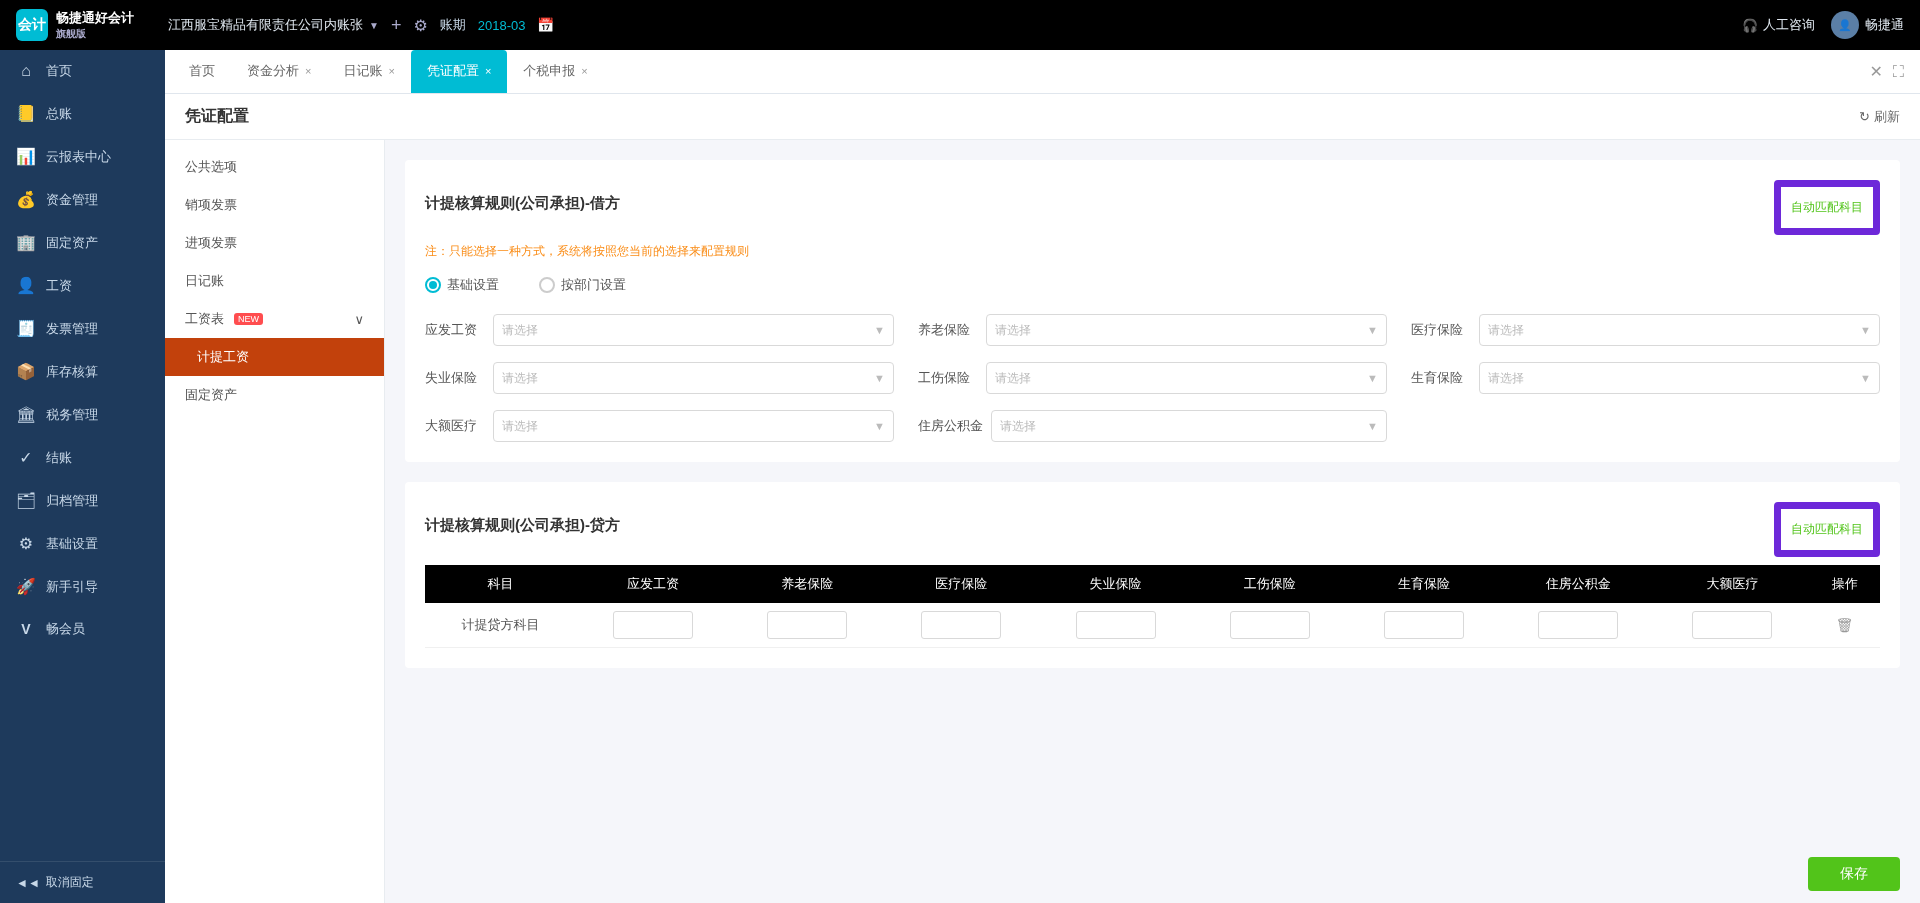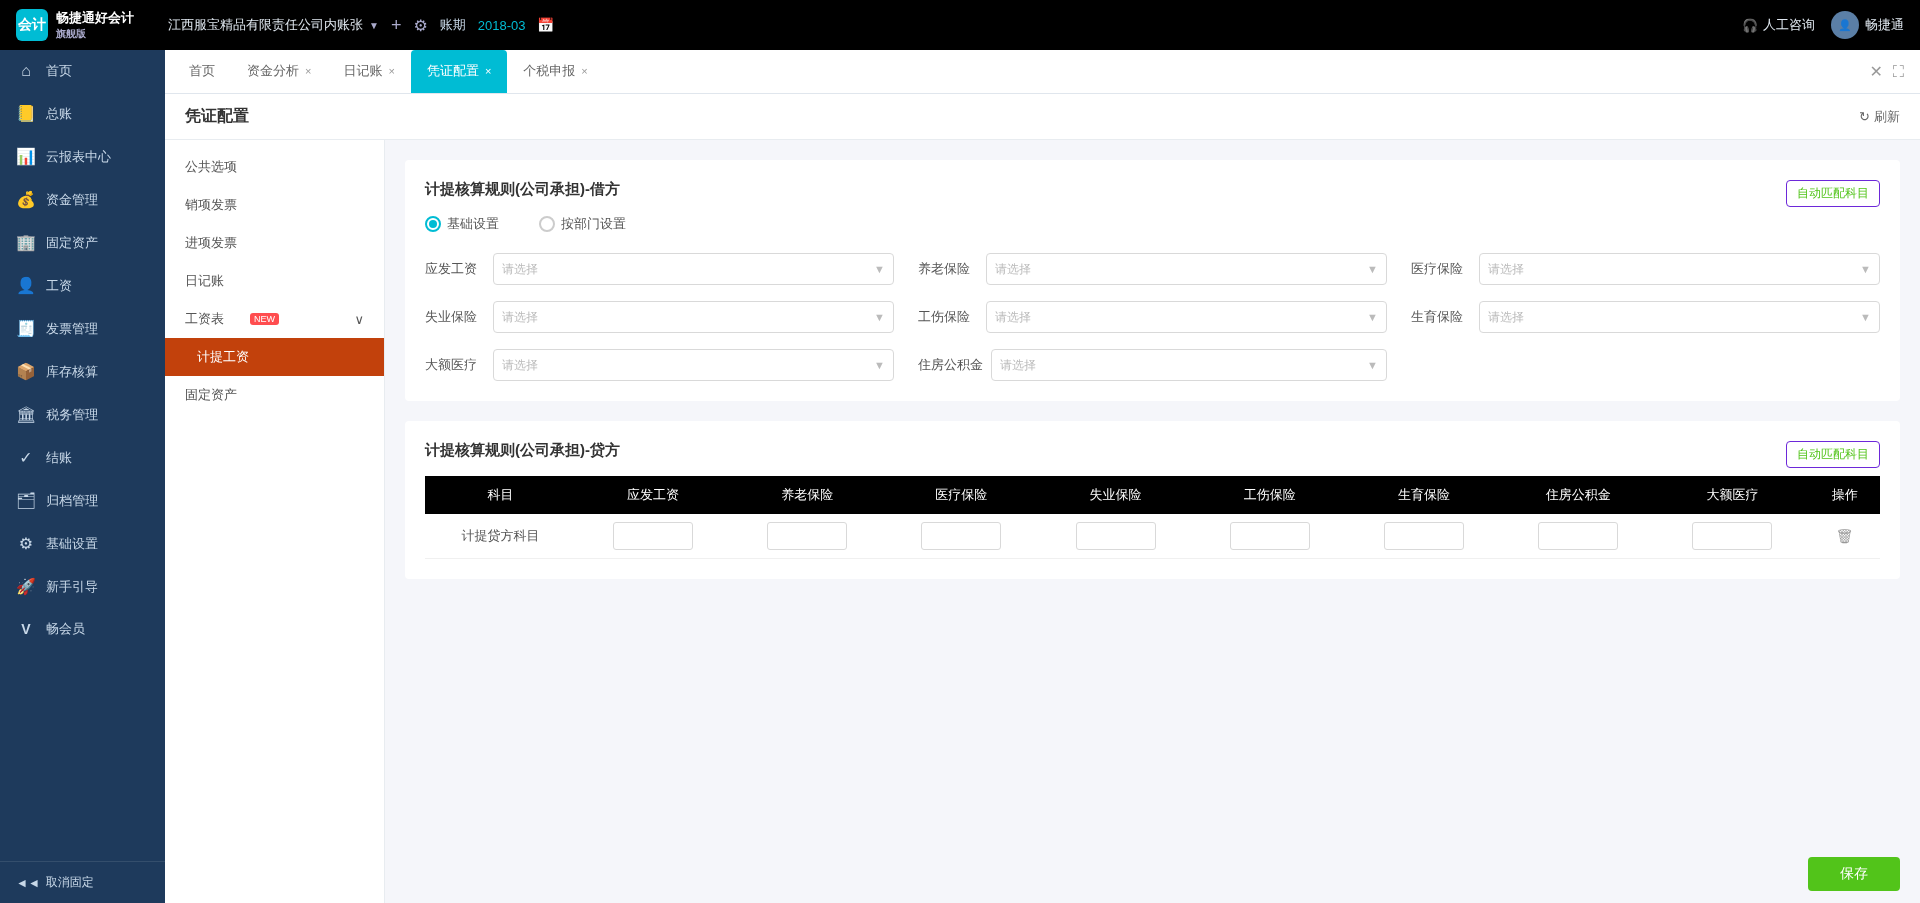--- a/index.html
+++ b/index.html
@@ -71,21 +71,21 @@
 
     
     .form-grid { display: grid; grid-template-columns: repeat(3, 1fr); gap: 16px 24px; }
     .form-item { display: flex; align-items: center; gap: 8px; }
     .form-label { color: #555; font-size: 13px; white-space: nowrap; min-width: 60px; }
     .form-select { flex: 1; height: 32px; border: 1px solid #d9d9d9; border-radius: 4px; padding: 0 8px; display: flex; align-items: center; justify-content: space-between; cursor: pointer; color: #bbb; font-size: 12px; background: #fff; }
     .form-select span { color: #bbb; }
     .select-arrow { color: #999; font-size: 11px; }
 
     
-    .auto-match-btn { background: #fff; border: 1px solid #6d28d9; color: #52c41a; padding: 4px 10px; border-radius: 4px; cursor: pointer; font-size: 12px; }
+    .auto-match-btn { background: #fff; border: 7px solid #6d28d9; color: #52c41a; padding: 12px 10px; border-radius: 4px; cursor: pointer; font-size: 12px; }
 
     
     .table-wrapper { width: 100%; overflow-x: auto; }
     table { width: 100%; border-collapse: collapse; }
     thead tr { background: #000000; color: #fff; }
     thead th { padding: 10px 8px; text-align: center; font-size: 13px; font-weight: normal; border: none; }
     tbody tr { background: #fff; }
     tbody td { padding: 8px 6px; text-align: center; font-size: 13px; color: #555; border-bottom: 1px solid #f0f0f0; }
     .td-input { width: 80px; height: 28px; border: 1px solid #d9d9d9; border-radius: 3px; text-align: center; outline: none; }
     .td-icon { color: #999; cursor: pointer; font-size: 14px; }
@@ -247,41 +247,42 @@
         </div>
         <div class="left-nav-item">
           <span>销项发票</span>
         </div>
         <div class="left-nav-item">
           <span>进项发票</span>
         </div>
         <div class="left-nav-item">
           <span>日记账</span>
         </div>
-        <div class="left-nav-item" style="justify-content:space-between;gap:22px;">
+        <div class="left-nav-item" style="justify-content:space-between;gap:6px;">
           <span>工资表</span>
           <span class="new-badge">NEW</span>
           <span style="margin-left:auto;">∨</span>
         </div>
         <div class="left-nav-item sub active">
           <span>计提工资</span>
         </div>
         <div class="left-nav-item">
           <span>固定资产</span>
         </div>
       </div>
 
       <div style="flex:1;display:flex;flex-direction:column;overflow:hidden;">
         <div class="main-panel">
 
           <div class="section">
             <div class="section-header">
               <span class="section-title">计提核算规则(公司承担)-借方</span>
               <button class="auto-match-btn">自动匹配科目</button>
             </div>
+            <div class="section-note">注：只能选择一种方式，系统将按照您当前的选择来配置规则</div>
 
             <div class="radio-group">
               <div class="radio-item">
                 <div class="radio-circle checked">
                   <div class="radio-inner"></div>
                 </div>
                 <span>基础设置</span>
               </div>
               <div class="radio-item">
                 <div class="radio-circle"></div>

